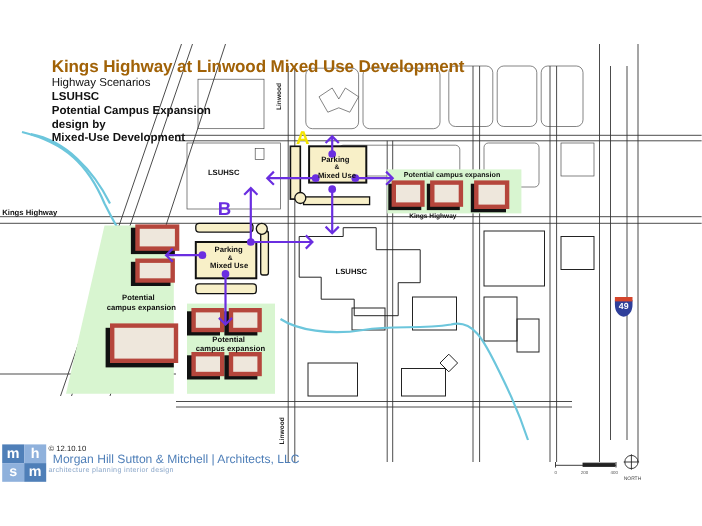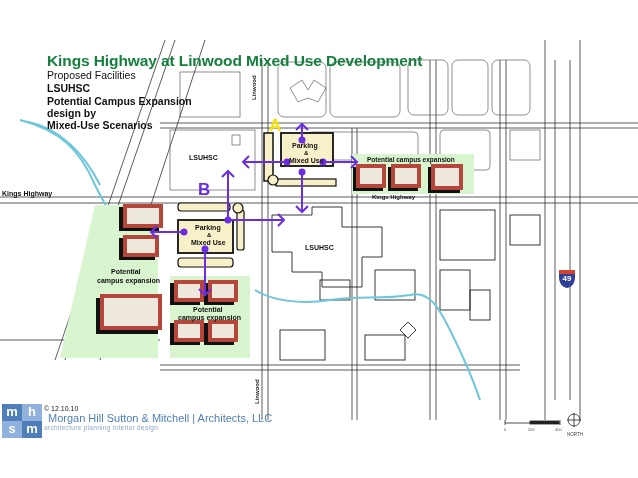--- a/index.html
+++ b/index.html
@@ -1,18 +1,18 @@
 <!DOCTYPE html>
 <html><head>
 <meta charset="utf-8">
 <style>
   html, body { margin:0; padding:0; background:#ffffff; }
   body { width:638px; height:478px; position:relative; overflow:hidden; font-family:"Liberation Sans", sans-serif; }
   .map { position:absolute; left:0; top:0; width:638px; height:478px; }
-  .title { position:absolute; left:47px; top:52px; font-weight:bold; font-size:15.5px; color:#15803d; white-space:nowrap; letter-spacing:-0.1px; }
+  .title { position:absolute; left:47px; top:52px; font-weight:bold; font-size:15.5px; color:#a16207; white-space:nowrap; letter-spacing:-0.1px; }
   .sub { position:absolute; left:47px; font-size:10.5px; color:#111; white-space:nowrap; }
   .sub.b { font-weight:bold; }
   .lbl { position:absolute; font-size:7px; color:#111; white-space:nowrap; }
   .lbl.b { font-weight:bold; }
   .vert { position:absolute; font-size:6px; font-weight:bold; color:#222; transform:rotate(-90deg); transform-origin:left top; white-space:nowrap; }
   .letter { position:absolute; font-weight:bold; font-size:17px; }
   .copy { position:absolute; left:44px; top:405px; font-size:7px; color:#222; }
   .firm { position:absolute; left:48px; top:412px; font-size:11px; color:#4f7fb8; white-space:nowrap; }
   .tagline { position:absolute; left:44px; top:424px; font-size:6.5px; color:#8aa6c8; white-space:nowrap; letter-spacing:0.3px; }
   .logo { position:absolute; left:2px; top:404px; width:40px; height:34px; }
@@ -192,25 +192,25 @@
   </g>
 
   <g stroke="#222" stroke-width="0.8" fill="none">
     <circle cx="574" cy="420" r="6"></circle>
     <line x1="574" y1="413" x2="574" y2="427"></line>
     <line x1="567" y1="420" x2="581" y2="420"></line>
   </g>
 </svg>
 
 <div class="title">Kings Highway at Linwood Mixed Use Development</div>
-<div class="sub" style="top:69px">Proposed Facilities</div>
+<div class="sub" style="top:69px">Highway Scenarios</div>
 <div class="sub b" style="top:82px">LSUHSC</div>
 <div class="sub b" style="top:95px">Potential Campus Expansion</div>
 <div class="sub b" style="top:107px">design by</div>
-<div class="sub b" style="top:119px">Mixed-Use Scenarios</div>
+<div class="sub b" style="top:119px">Mixed-Use Development</div>
 
 <div class="lbl b" style="left:2px;top:190px">Kings Highway</div>
 <div class="lbl b" style="left:372px;top:194px;font-size:6px">Kings Highway</div>
 <div class="vert" style="left:251px;top:100px">Linwood</div>
 <div class="vert" style="left:254px;top:404px">Linwood</div>
 <div class="lbl b" style="left:189px;top:154px">LSUHSC</div>
 <div class="lbl b" style="left:305px;top:244px">LSUHSC</div>
 
 <div class="letter" style="left:269px;top:116px;color:#f4e400">A</div>
 <div class="letter" style="left:198px;top:180px;color:#6a2ee0">B</div>

